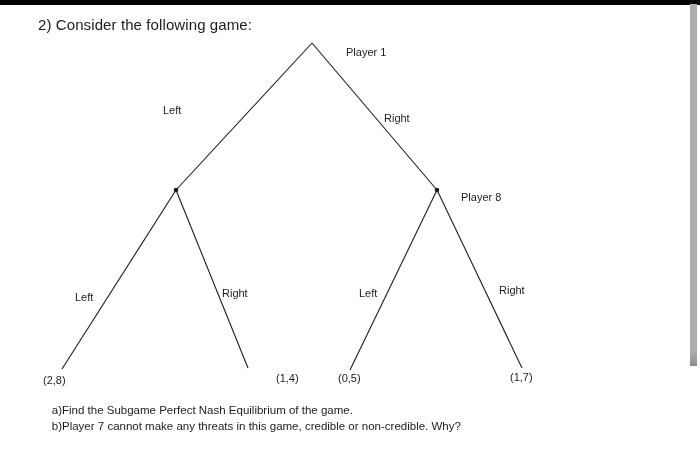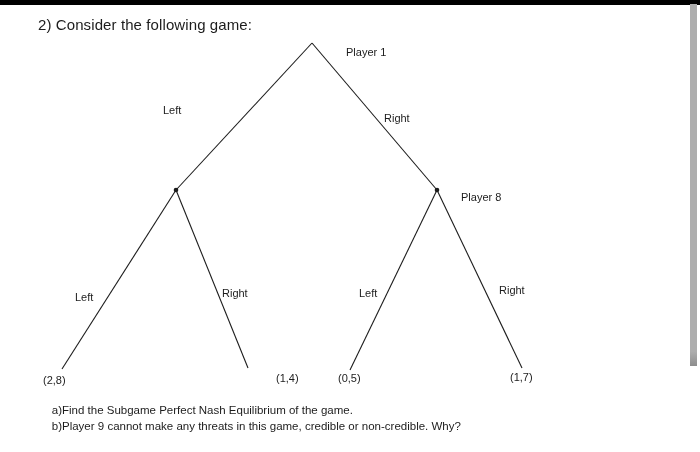--- a/index.html
+++ b/index.html
@@ -110,20 +110,20 @@
 
   <span class="lbl payoff payoff-ll">(2,8)</span>
   <span class="lbl payoff payoff-lr">(1,4)</span>
   <span class="lbl payoff payoff-rl">(0,5)</span>
   <span class="lbl payoff payoff-rr">(1,7)</span>
 
   <div class="question-row q-a">
     <span class="q-label">a)</span><span>Find the Subgame Perfect Nash Equilibrium of the game.</span>
   </div>
   <div class="question-row q-b">
-    <span class="q-label">b)</span><span>Player 9 cannot make any threats in this game, credible or non-credible. Why?</span>
+    <span class="q-label">b)</span><span>Player 7 cannot make any threats in this game, credible or non-credible. Why?</span>
   </div>
 
   <div class="scrollbar-track">
     <div class="scrollbar-thumb"></div>
   </div>
 
 </div>
 
 </body></html>

